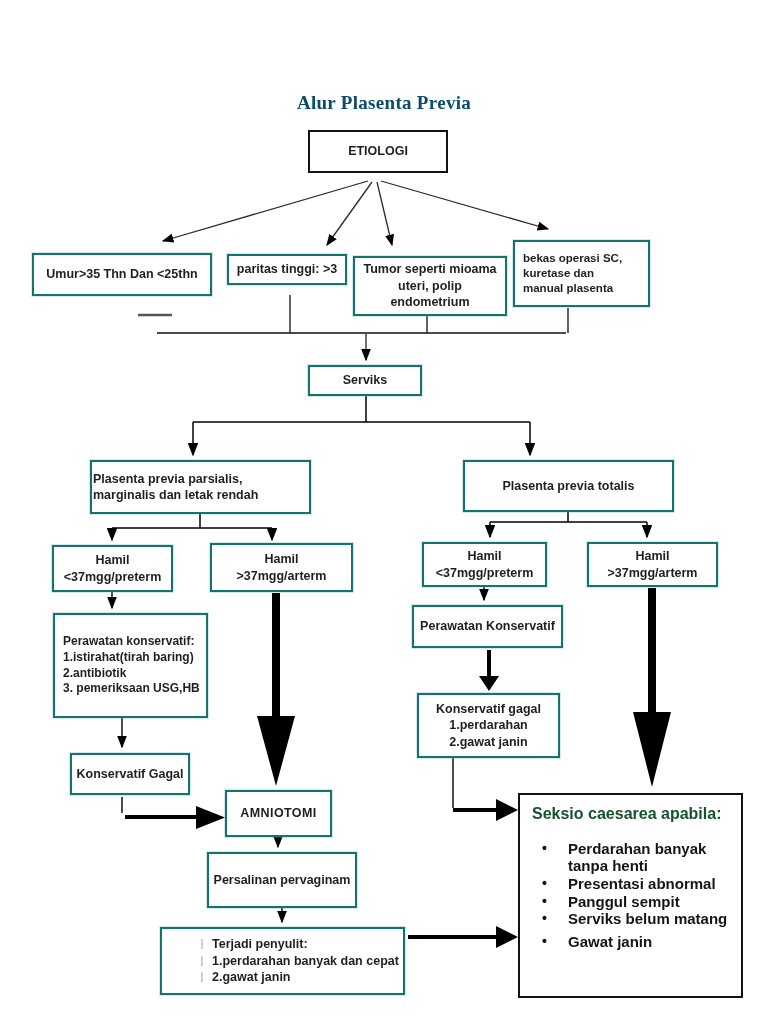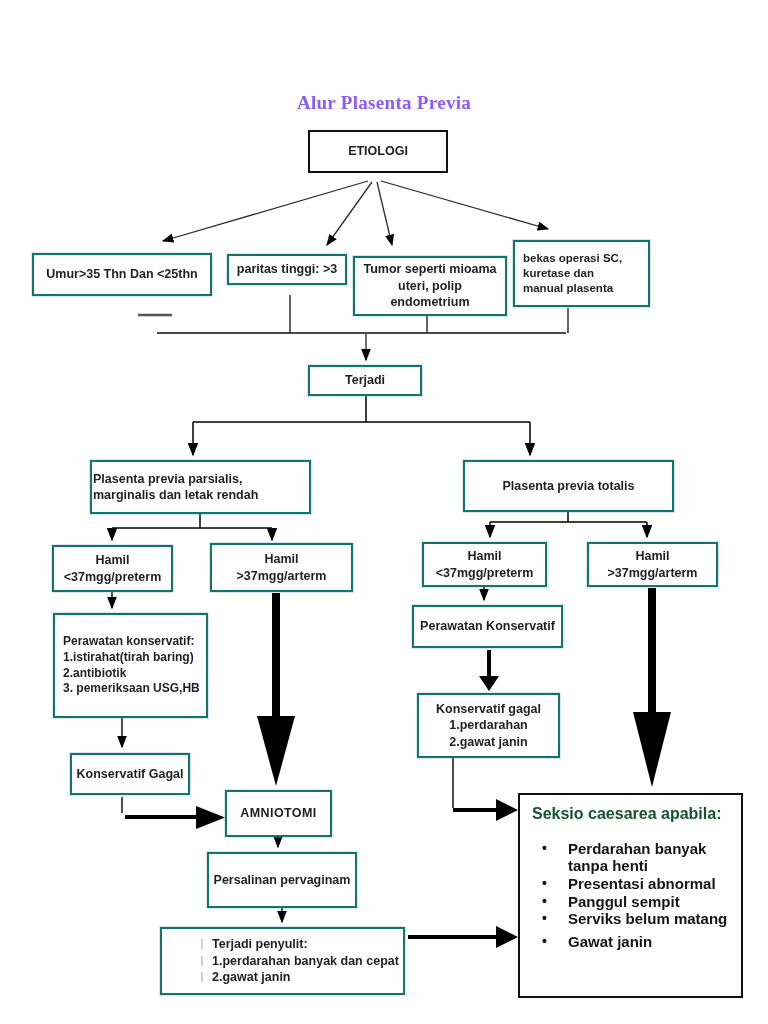--- a/index.html
+++ b/index.html
@@ -3,21 +3,21 @@
 <meta charset="utf-8">
 <style>
   html,body { margin:0; padding:0; background:#ffffff; }
   #page {
     position:relative; width:768px; height:1024px; background:#ffffff;
     font-family:"Liberation Sans", sans-serif; overflow:hidden;
   }
   #connectors { position:absolute; left:0; top:0; z-index:0; }
   .title {
     position:absolute; left:0; top:92px; width:768px; text-align:center;
-    font-family:"Liberation Serif", serif; font-weight:700; font-size:19px; color:#8b5cf6;
+    font-family:"Liberation Serif", serif; font-weight:700; font-size:19px; color:#0c4a6e;
     letter-spacing:0.3px;
   }
   .node {
     position:absolute; box-sizing:border-box; z-index:1;
     border:2px solid #0f766e; background:#ffffff;
     display:flex; align-items:center; justify-content:center;
     text-align:center; font-weight:700; color:#1f1f1f;
     font-size:12.5px; line-height:1.32; white-space:pre-line;
     box-shadow:0 0 0 1px rgba(120,150,190,0.25);
   }
@@ -124,21 +124,21 @@
     <span>Tumor seperti mioama uteri, polip endometrium</span>
   </div>
 
   <div class="node left-text small" style="left:513px; top:240px; width:137px; height:67px; padding-left:8px; font-weight:700;">
     <span>bekas operasi SC,
 kuretase dan
 manual plasenta</span>
   </div>
 
   <div class="node" style="left:308px; top:365px; width:114px; height:31px;">
-    <span>Terjadi</span>
+    <span>Serviks</span>
   </div>
 
   <div class="node left-text" style="left:90px; top:460px; width:221px; height:54px; padding-left:1px;">
     <span>Plasenta previa parsialis,
 marginalis dan letak rendah</span>
   </div>
 
   <div class="node" style="left:463px; top:460px; width:211px; height:52px;">
     <span>Plasenta previa totalis</span>
   </div>

